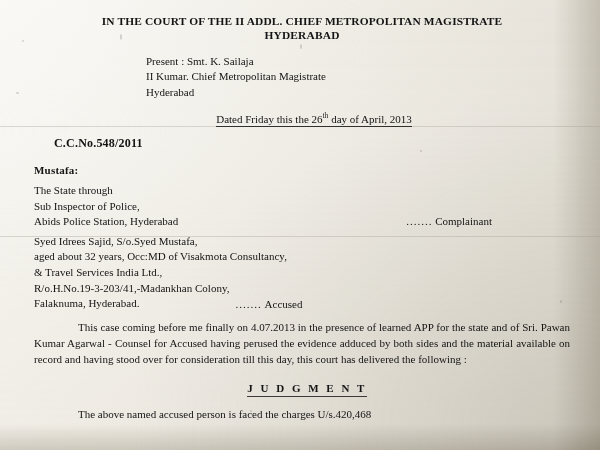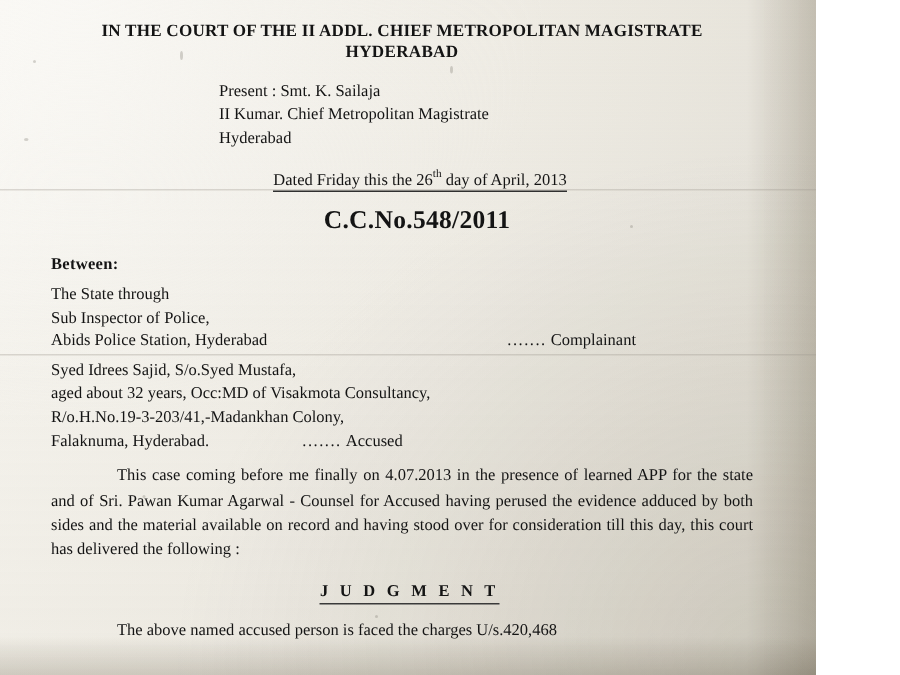--- a/index.html
+++ b/index.html
@@ -10,27 +10,27 @@
     width: 600px;
     height: 450px;
     overflow: hidden;
     background: #ffffff;
     font-family: "Liberation Serif", serif;
     color: #141414;
   }
 
   .page {
     position: relative;
-    width: 544px;
+    width: 600px;
     height: 450px;
     background:
       linear-gradient(100deg, rgba(245,243,238,0.0) 0%, rgba(236,233,226,0.55) 55%, rgba(224,221,212,0.75) 100%),
       #fbfaf7;
     box-sizing: border-box;
-    padding: 14px 42px 0 34px;
+    padding: 14px 30px 0 34px;
     overflow: hidden;
   }
 
   
   .paper-shade {
     position: absolute;
     inset: 0;
     pointer-events: none;
     background:
       radial-gradient(ellipse at 10% 0%, rgba(255,255,255,0.85) 0%, rgba(255,255,255,0) 45%),
@@ -97,22 +97,22 @@
     padding-left: 24px;
   }
   .dated .u {
     border-bottom: 1px solid #303030;
     padding-bottom: 1px;
   }
   sup { font-size: 7.5px; vertical-align: super; margin-top: 33px; }
 
   .case-no {
     margin-top: 11px;
-    text-align: center;
-    font-size: 17px;
+    text-align: left;
+    font-size: 12px;
     font-weight: 600;
     padding-left: 20px;
     letter-spacing: 0.2px;
   }
 
   .between {
     margin-top: 13px;
     font-size: 11px;
     font-weight: 700;
     letter-spacing: 0.2px;
@@ -221,36 +221,37 @@
       <div>II Kumar. Chief Metropolitan Magistrate</div>
       <div>Hyderabad</div>
     </div>
 
     <div class="dated">
       <span class="u"><span>Dated Friday this the 26</span><sup>th</sup><span> day of  April, 2013</span></span>
     </div>
 
     <div class="case-no">C.C.No.548/2011</div>
 
-    <div class="between">Between:</div>
+    <div class="between">Mustafa:</div>
 
     <div class="party">
       <div>The State through</div>
       <div>Sub Inspector of Police,</div>
       <div>Abids Police Station, Hyderabad</div>
     </div>
 
     <div class="dotted-row">
       <span class="dots">.......</span>&nbsp;<span>Complainant</span>
     </div>
 
 
     <div class="party">
       <div>Syed Idrees Sajid, S/o.Syed Mustafa,</div>
       <div>aged about 32 years, Occ:MD of Visakmota Consultancy,</div>
+      <div>&amp; Travel Services India Ltd.,</div>
       <div>R/o.H.No.19-3-203/41,-Madankhan Colony,</div>
       <div>Falaknuma, Hyderabad.</div>
     </div>
 
     <div class="accused-row">
       <span class="dots">.......</span>&nbsp;<span>Accused</span>
     </div>
 
     <div class="body-para"><span class="indent"></span><span>This case  coming before me finally on 4.07.2013 in the presence of learned  APP  for the state and  of Sri. Pawan Kumar Agarwal - Counsel for Accused having  perused  the  evidence adduced by both sides and the material available on record  and  having stood over  for consideration till this day, this court has delivered the following :</span></div>
 

